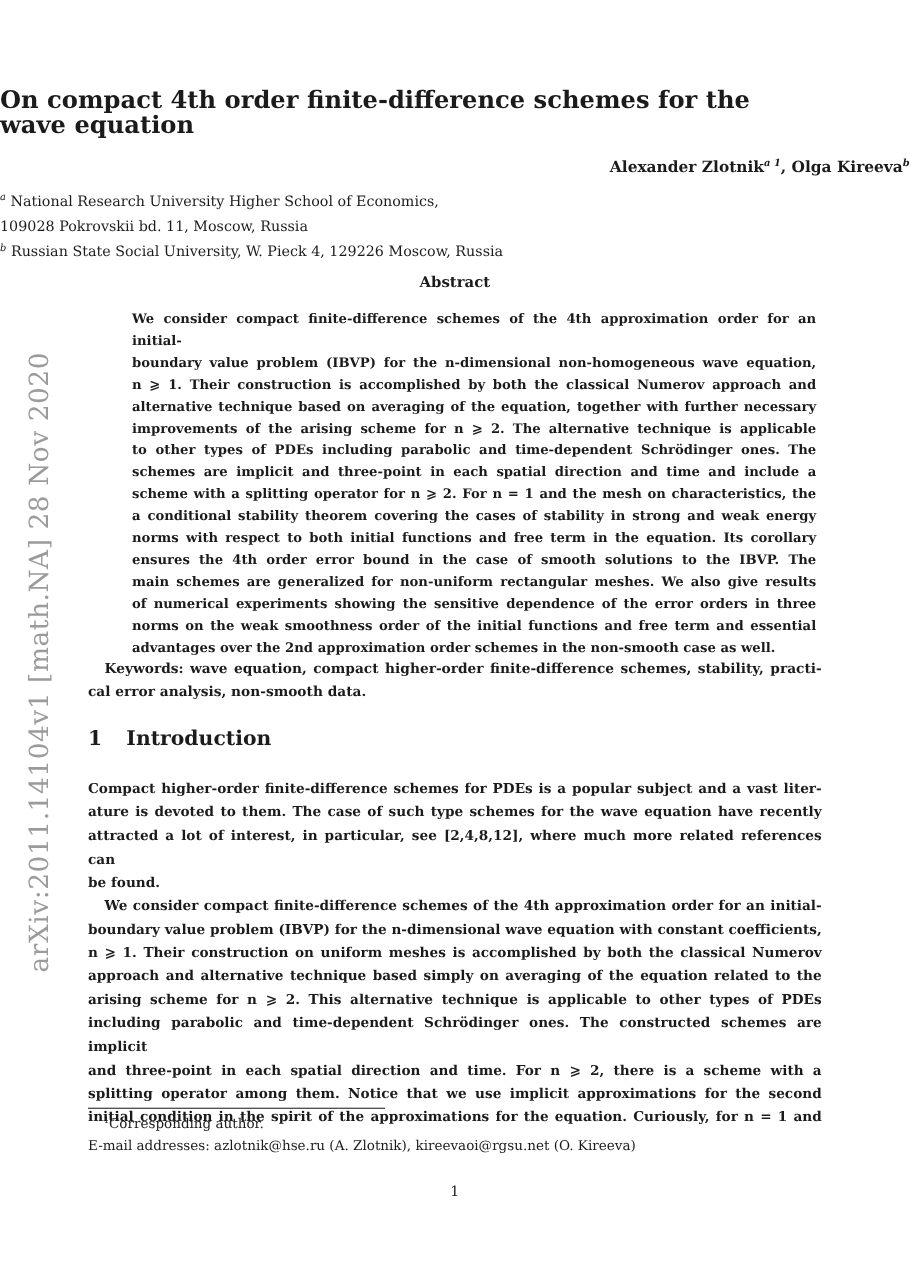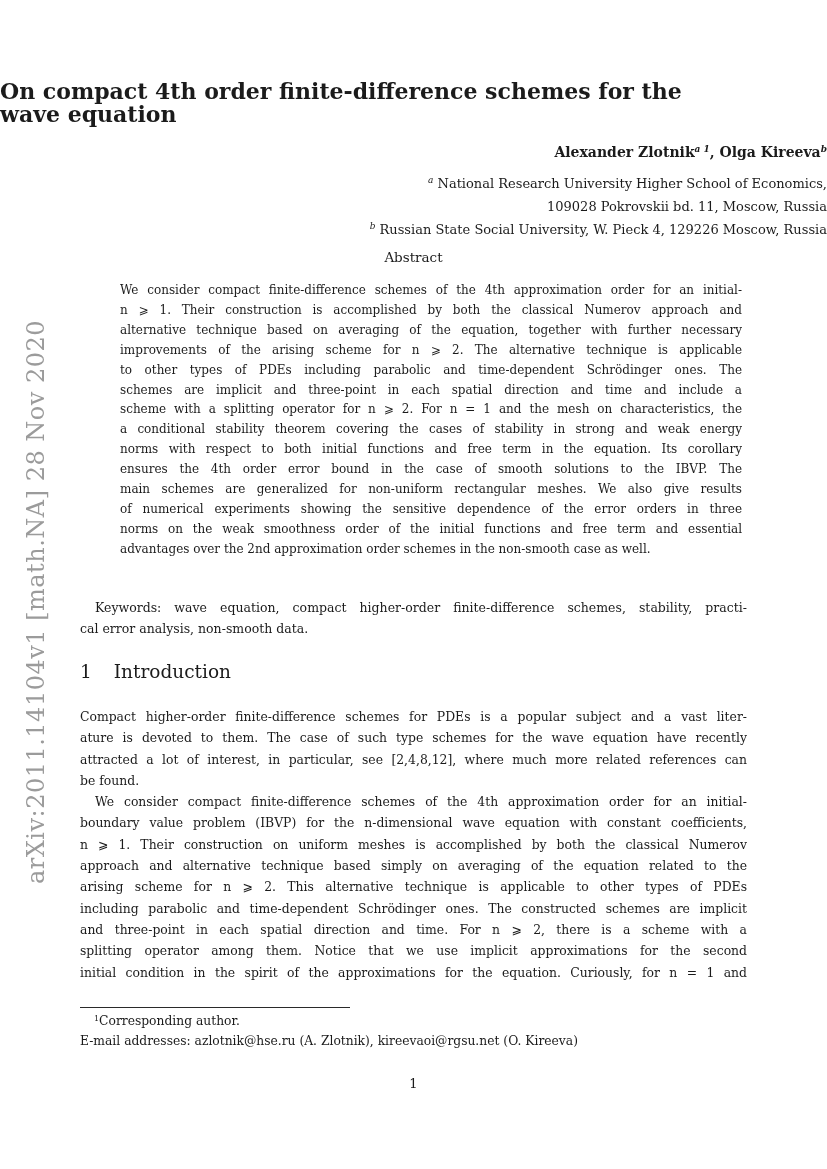--- a/index.html
+++ b/index.html
@@ -19,47 +19,47 @@
   
   .title{
     left:0;right:0;top:80px;text-align:left;
     font-size:22px;font-weight:bold;line-height:23px;
   }
   .authors{
     left:0;right:0;top:144px;text-align:right;
     font-size:14px;font-weight:bold;
   }
   .affils{
-    left:0;right:0;top:172px;text-align:right;
+    left:0;right:0;top:172px;text-align:left;
     font-size:13px;line-height:23px;
   }
   .sup{font-size:9px;position:relative;top:-5px;line-height:0;}
   .it{font-style:italic;}
   .abstract-head{
     left:0;right:0;top:249px;text-align:center;
-    font-size:13.5px;font-weight:normal;
+    font-size:13.5px;font-weight:bold;
   }
   .abstract-body{
     left:120px;width:622px;top:281px;
     font-size:12px;line-height:19.9px;
   }
   .keywords{
     left:80px;width:667px;top:597px;
     font-size:12.5px;line-height:21px;
   }
   .section-head{
     left:80px;top:661px;
-    font-size:18.5px;font-weight:normal;
+    font-size:18.5px;font-weight:bold;
   }
   .section-head .sec-label{margin-left:22px;}
   .intro{
     left:80px;width:667px;top:706px;
     font-size:12.4px;line-height:21.3px;
   }
-  .jline{text-align:justify;text-align-last:justify;}
+  .jline{text-align:justify;text-align-last:justify;font-weight:bold;}
   .para-end .jline:last-child{text-align-last:left;}
   .indent-first .jline:first-child{text-indent:15px;}
   .footrule{
     left:80px;top:1007px;width:270px;height:0;
     border-top:1px solid #2a2a2a;
   }
   .footnote{
     left:80px;width:667px;top:1011px;
     font-size:12.3px;line-height:20px;
   }
@@ -87,20 +87,21 @@
 <div class="abs affils">
   <div><span class="sup it">a</span><span> National Research University Higher School of Economics,</span></div>
   <div><span>109028 Pokrovskii bd. 11, Moscow, Russia</span></div>
   <div><span class="sup it">b</span><span> Russian State Social University, W. Pieck 4, 129226 Moscow, Russia</span></div>
 </div>
 
 <div class="abs abstract-head">Abstract</div>
 
 <div class="abs abstract-body para-end">
     <div class="jline">We consider compact finite-difference schemes of the 4th approximation order for an initial-</div>
+    <div class="jline">boundary value problem (IBVP) for the n-dimensional non-homogeneous wave equation,</div>
     <div class="jline">n ⩾ 1. Their construction is accomplished by both the classical Numerov approach and</div>
     <div class="jline">alternative technique based on averaging of the equation, together with further necessary</div>
     <div class="jline">improvements of the arising scheme for n ⩾ 2. The alternative technique is applicable</div>
     <div class="jline">to other types of PDEs including parabolic and time-dependent Schrödinger ones. The</div>
     <div class="jline">schemes are implicit and three-point in each spatial direction and time and include a</div>
     <div class="jline">scheme with a splitting operator for n ⩾ 2. For n = 1 and the mesh on characteristics, the</div>
     <div class="jline">a conditional stability theorem covering the cases of stability in strong and weak energy</div>
     <div class="jline">norms with respect to both initial functions and free term in the equation. Its corollary</div>
     <div class="jline">ensures the 4th order error bound in the case of smooth solutions to the IBVP. The</div>
     <div class="jline">main schemes are generalized for non-uniform rectangular meshes. We also give results</div>

